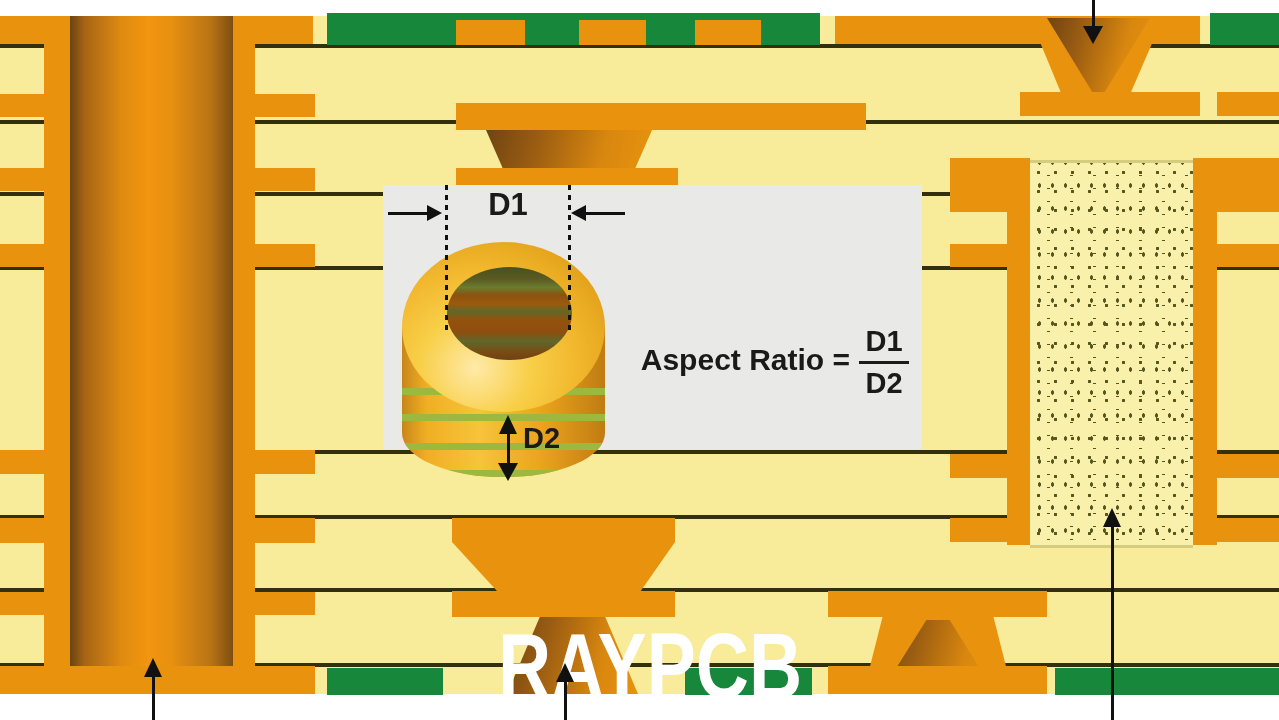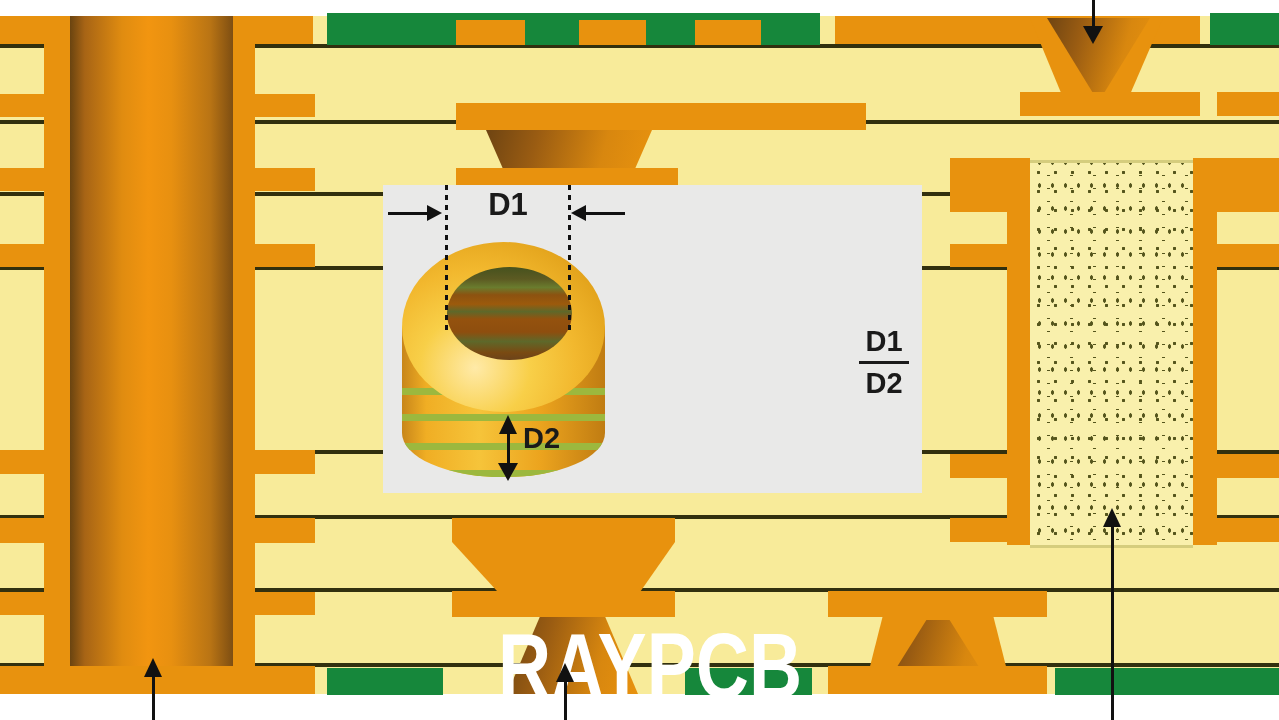--- a/index.html
+++ b/index.html
@@ -16,21 +16,21 @@
   #resin-fill{background-color:var(--fill_speckle_bg);
     background-image:
       radial-gradient(var(--speckle_dot) 1.3px, transparent 1.8px),
       radial-gradient(var(--speckle_dot) 1.2px, transparent 1.7px),
       radial-gradient(var(--speckle_dot) 1.1px, transparent 1.6px);
     background-size:17px 19px,23px 13px,13px 23px;
     background-position:0 0,7px 6px,3px 11px;
     border-top:3px solid #d5cd7d;border-bottom:3px solid #d5cd7d;}
   .cone-inner{background:linear-gradient(105deg,#6e4412 0%,#9a5c12 30%,#d8870f 70%,#e8920e 100%);}
   
-  #inset{position:absolute;left:383px;top:185px;width:539px;height:308px;background:var(--panel_gray);}
+  #inset{position:absolute;left:383px;top:185px;width:539px;height:264px;background:var(--panel_gray);}
   .dotline{position:absolute;width:3px;background:
      repeating-linear-gradient(180deg,var(--arrow_black) 0 5px,transparent 5px 10px);}
   .dimlabel{position:absolute;font-weight:700;color:var(--text_dark);}
   .hline{position:absolute;height:3px;background:var(--arrow_black);}
   .vline{position:absolute;width:3px;background:var(--arrow_black);}
   .head-right{position:absolute;width:0;height:0;border-top:8px solid transparent;
       border-bottom:8px solid transparent;border-left:15px solid var(--arrow_black);}
   .head-left{position:absolute;width:0;height:0;border-top:8px solid transparent;
       border-bottom:8px solid transparent;border-right:15px solid var(--arrow_black);}
   .head-up{position:absolute;width:0;height:0;border-left:9px solid transparent;
@@ -156,20 +156,21 @@
       <div class="head-left" style="left:188px;top:20px"></div>
     </div>
 
     <div>
       <div class="vline" style="left:124px;top:242px;height:36px"></div>
       <div class="head-up" style="left:116px;top:230px"></div>
       <div class="head-down" style="left:115px;top:278px"></div>
     </div>
     <div class="dimlabel" style="left:140px;top:237px;font-size:29px">D2</div>
 
+    <div id="formula-wrap">Aspect Ratio =</div>
     <div id="fraction">
       <div>D1</div>
       <div id="frac-bar"></div>
       <div>D2</div>
     </div>
   </div>
 
   <div id="watermark">RAYPCB</div>
 
   <div>

